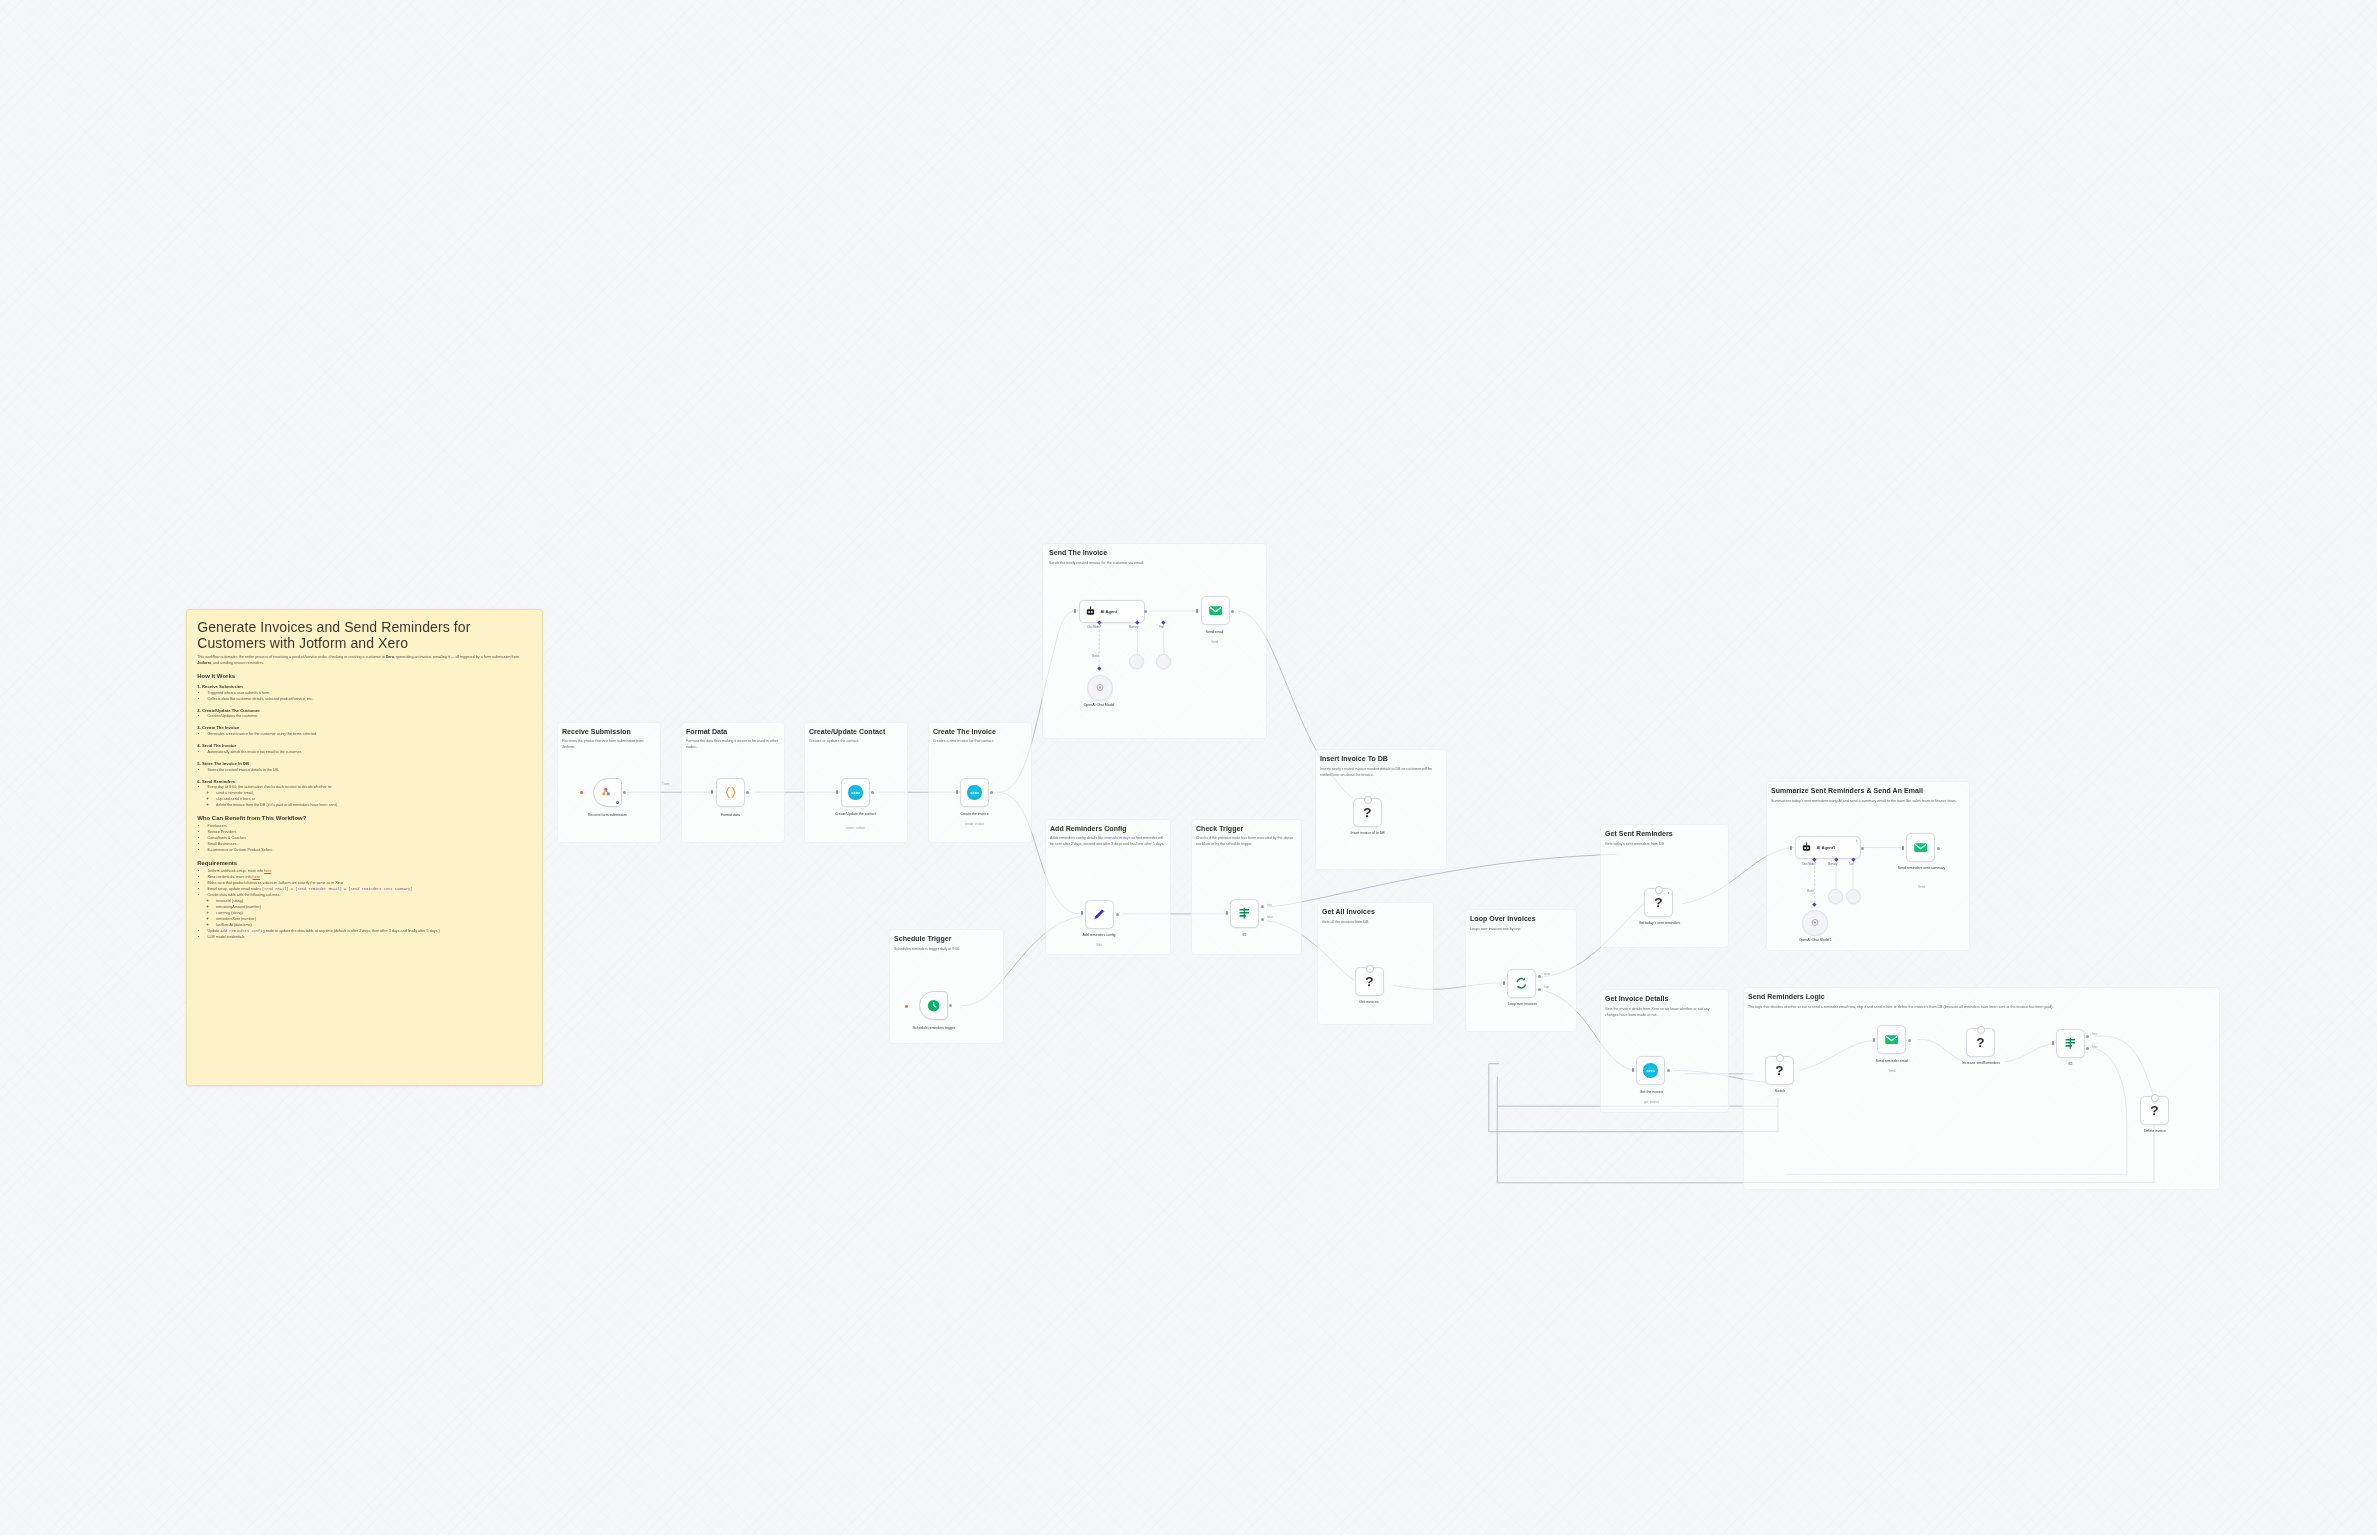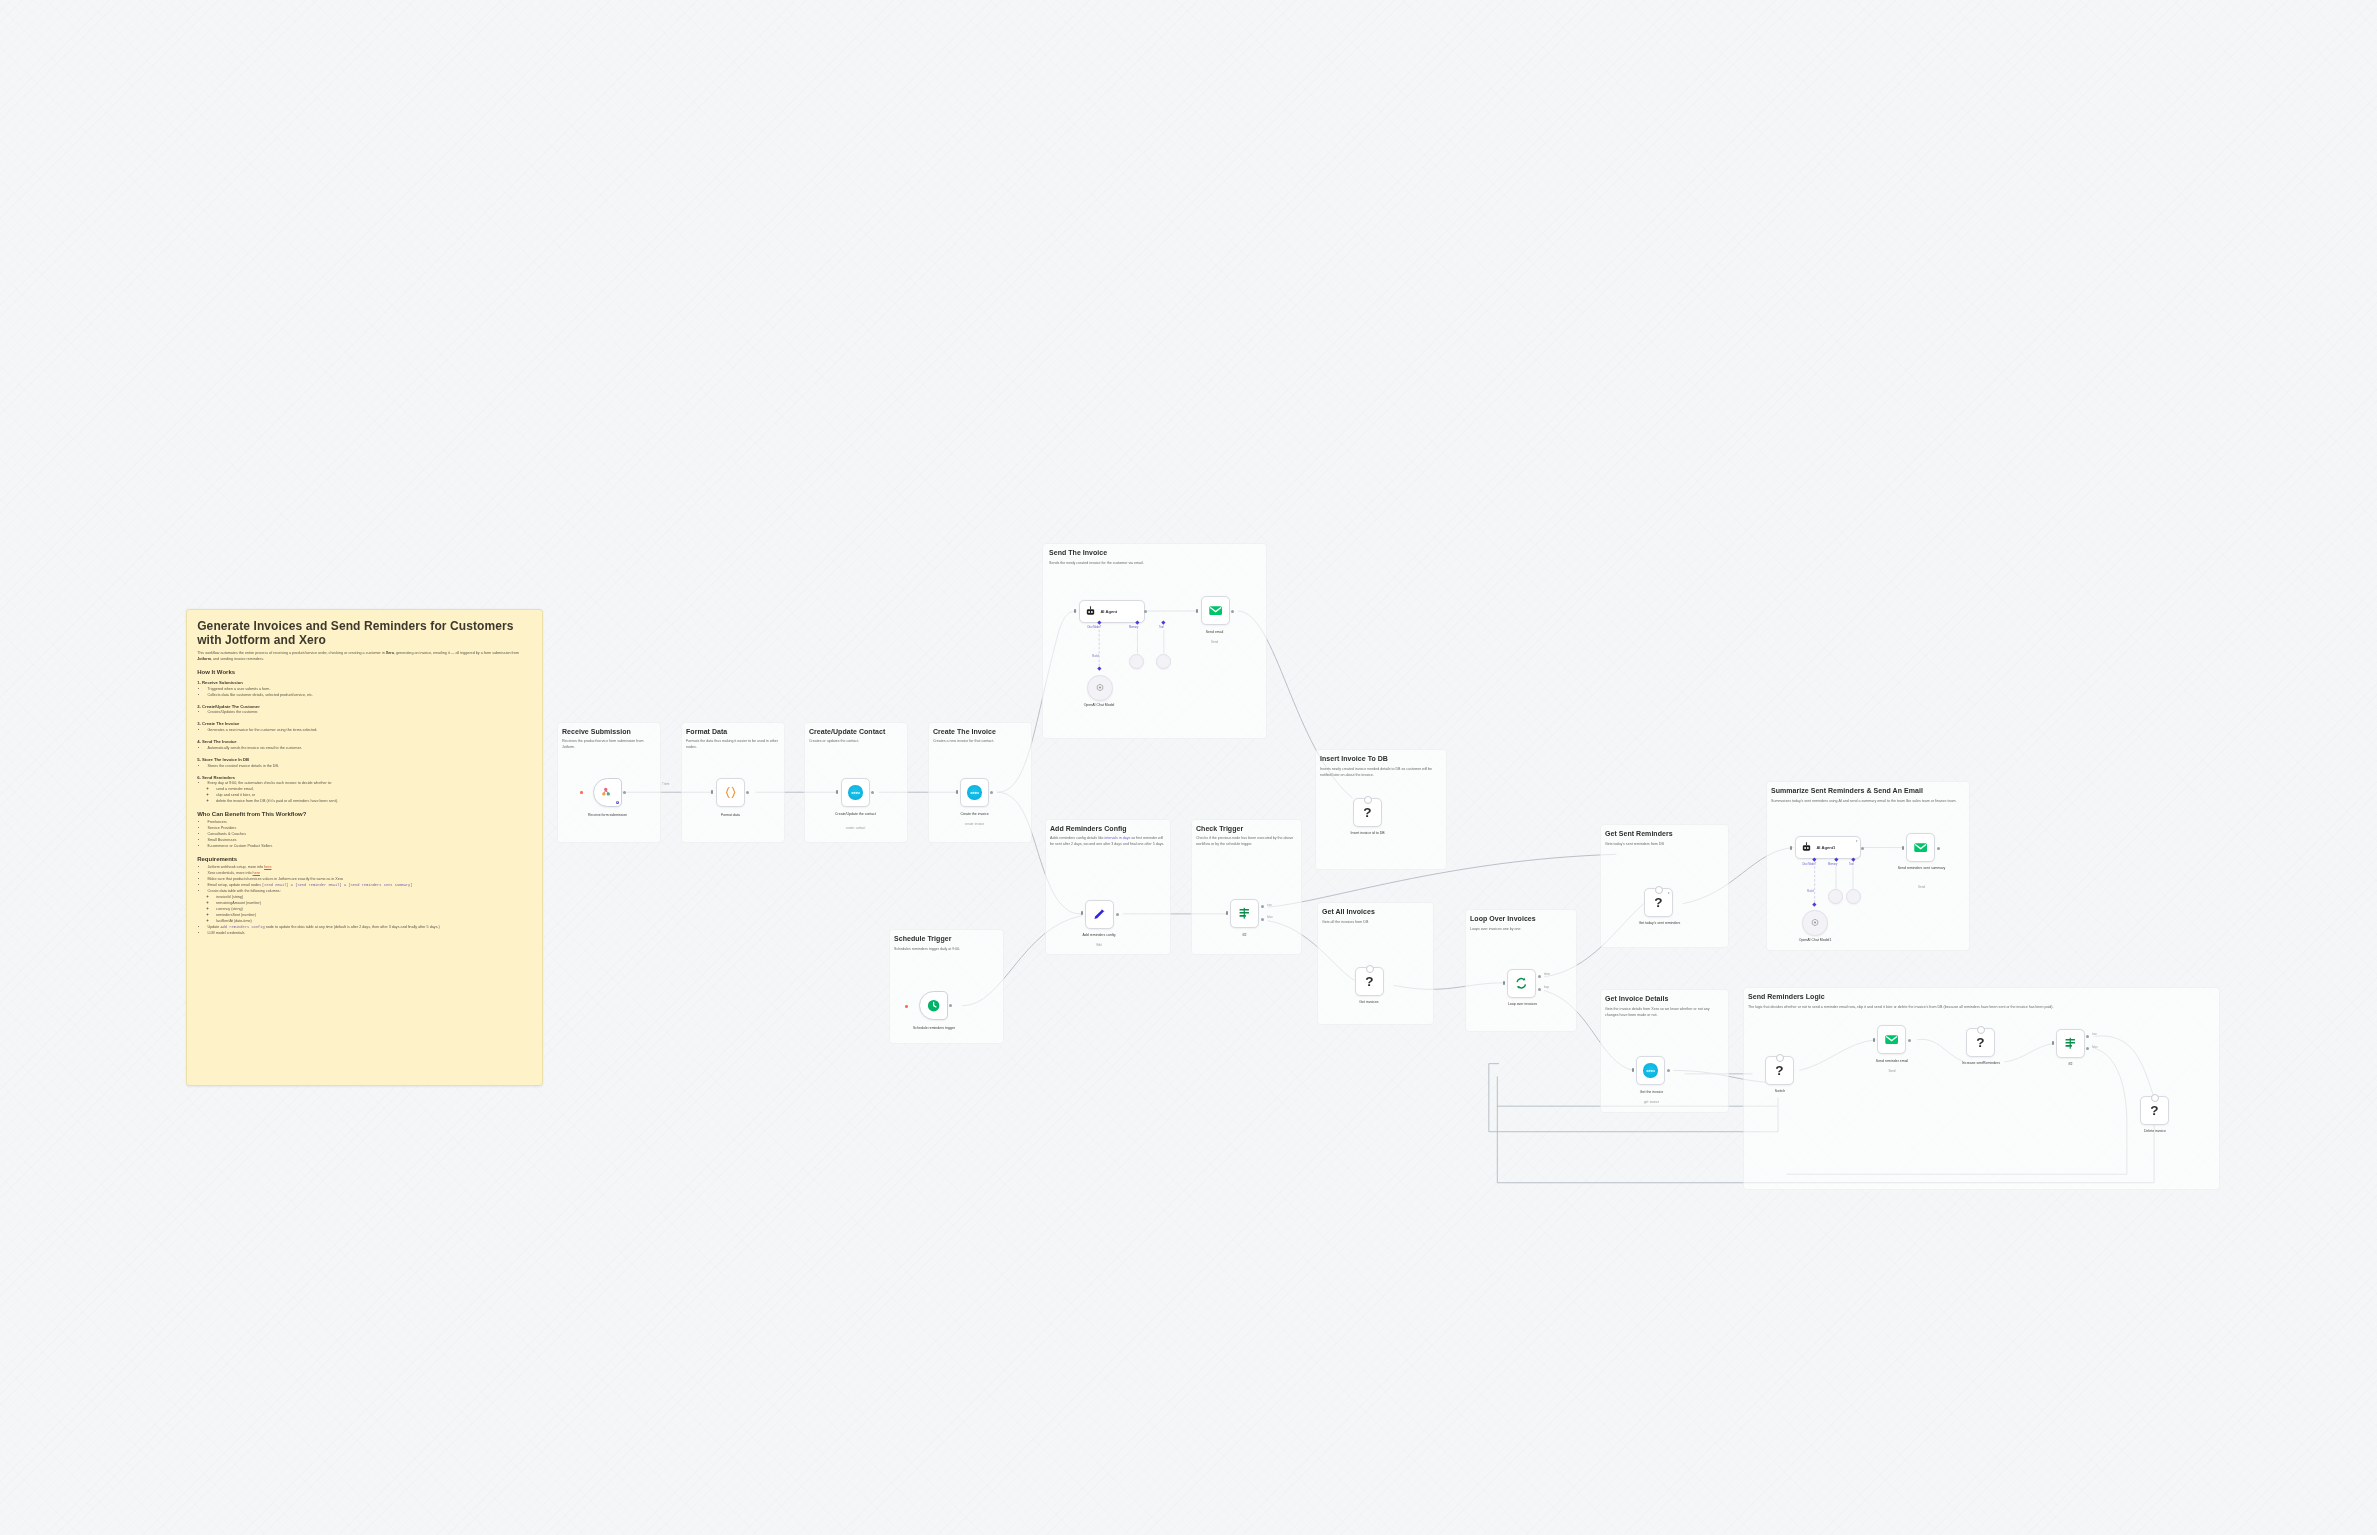--- a/index.html
+++ b/index.html
@@ -23,21 +23,21 @@
   .sticky{
     position:absolute;
     background:#fdf2c8;
     border:0.9px solid #ecdfa6;
     border-radius:3.4px;
     box-shadow:0 0.9px 2.6px rgba(0,0,0,.07);
     padding:8.5px 10.2px 10.2px 10.2px;
     box-sizing:border-box;
     color:#4a4336;
   }
-  .sticky h1{font-size:12px;margin:0 0 4.3px 0;font-weight:bold;letter-spacing:0.1px;color:#3d382c;}
+  .sticky h1{font-size:14px;margin:0 0 4.3px 0;font-weight:normal;letter-spacing:0.1px;color:#3d382c;}
   .sticky p.lead{font-size:3.7px;line-height:1.55;margin:0 0 6.8px 0;color:#5d5748;}
   .sticky h2{font-size:6px;margin:6px 0 3.4px 0;font-weight:bold;color:#3d382c;}
   .sticky h3{font-size:4.2px;margin:5.1px 0 1.7px 0;font-weight:bold;color:#413b2f;}
   .sticky ul{margin:0 0 0 6px;padding:0 0 0 4.3px;list-style:disc;}
   .sticky ul li{font-size:3.7px;line-height:1.6;color:#5d5748;}
   .sticky ul ul{margin-left:4.3px;list-style:circle;}
   .sticky .lnk{color:#d0553f;text-decoration:underline;}
   .sticky .code{font-family:"Liberation Mono",monospace;color:#7b5ea7;}
   .sticky .bold{font-weight:bold;color:#3d382c;}
 

